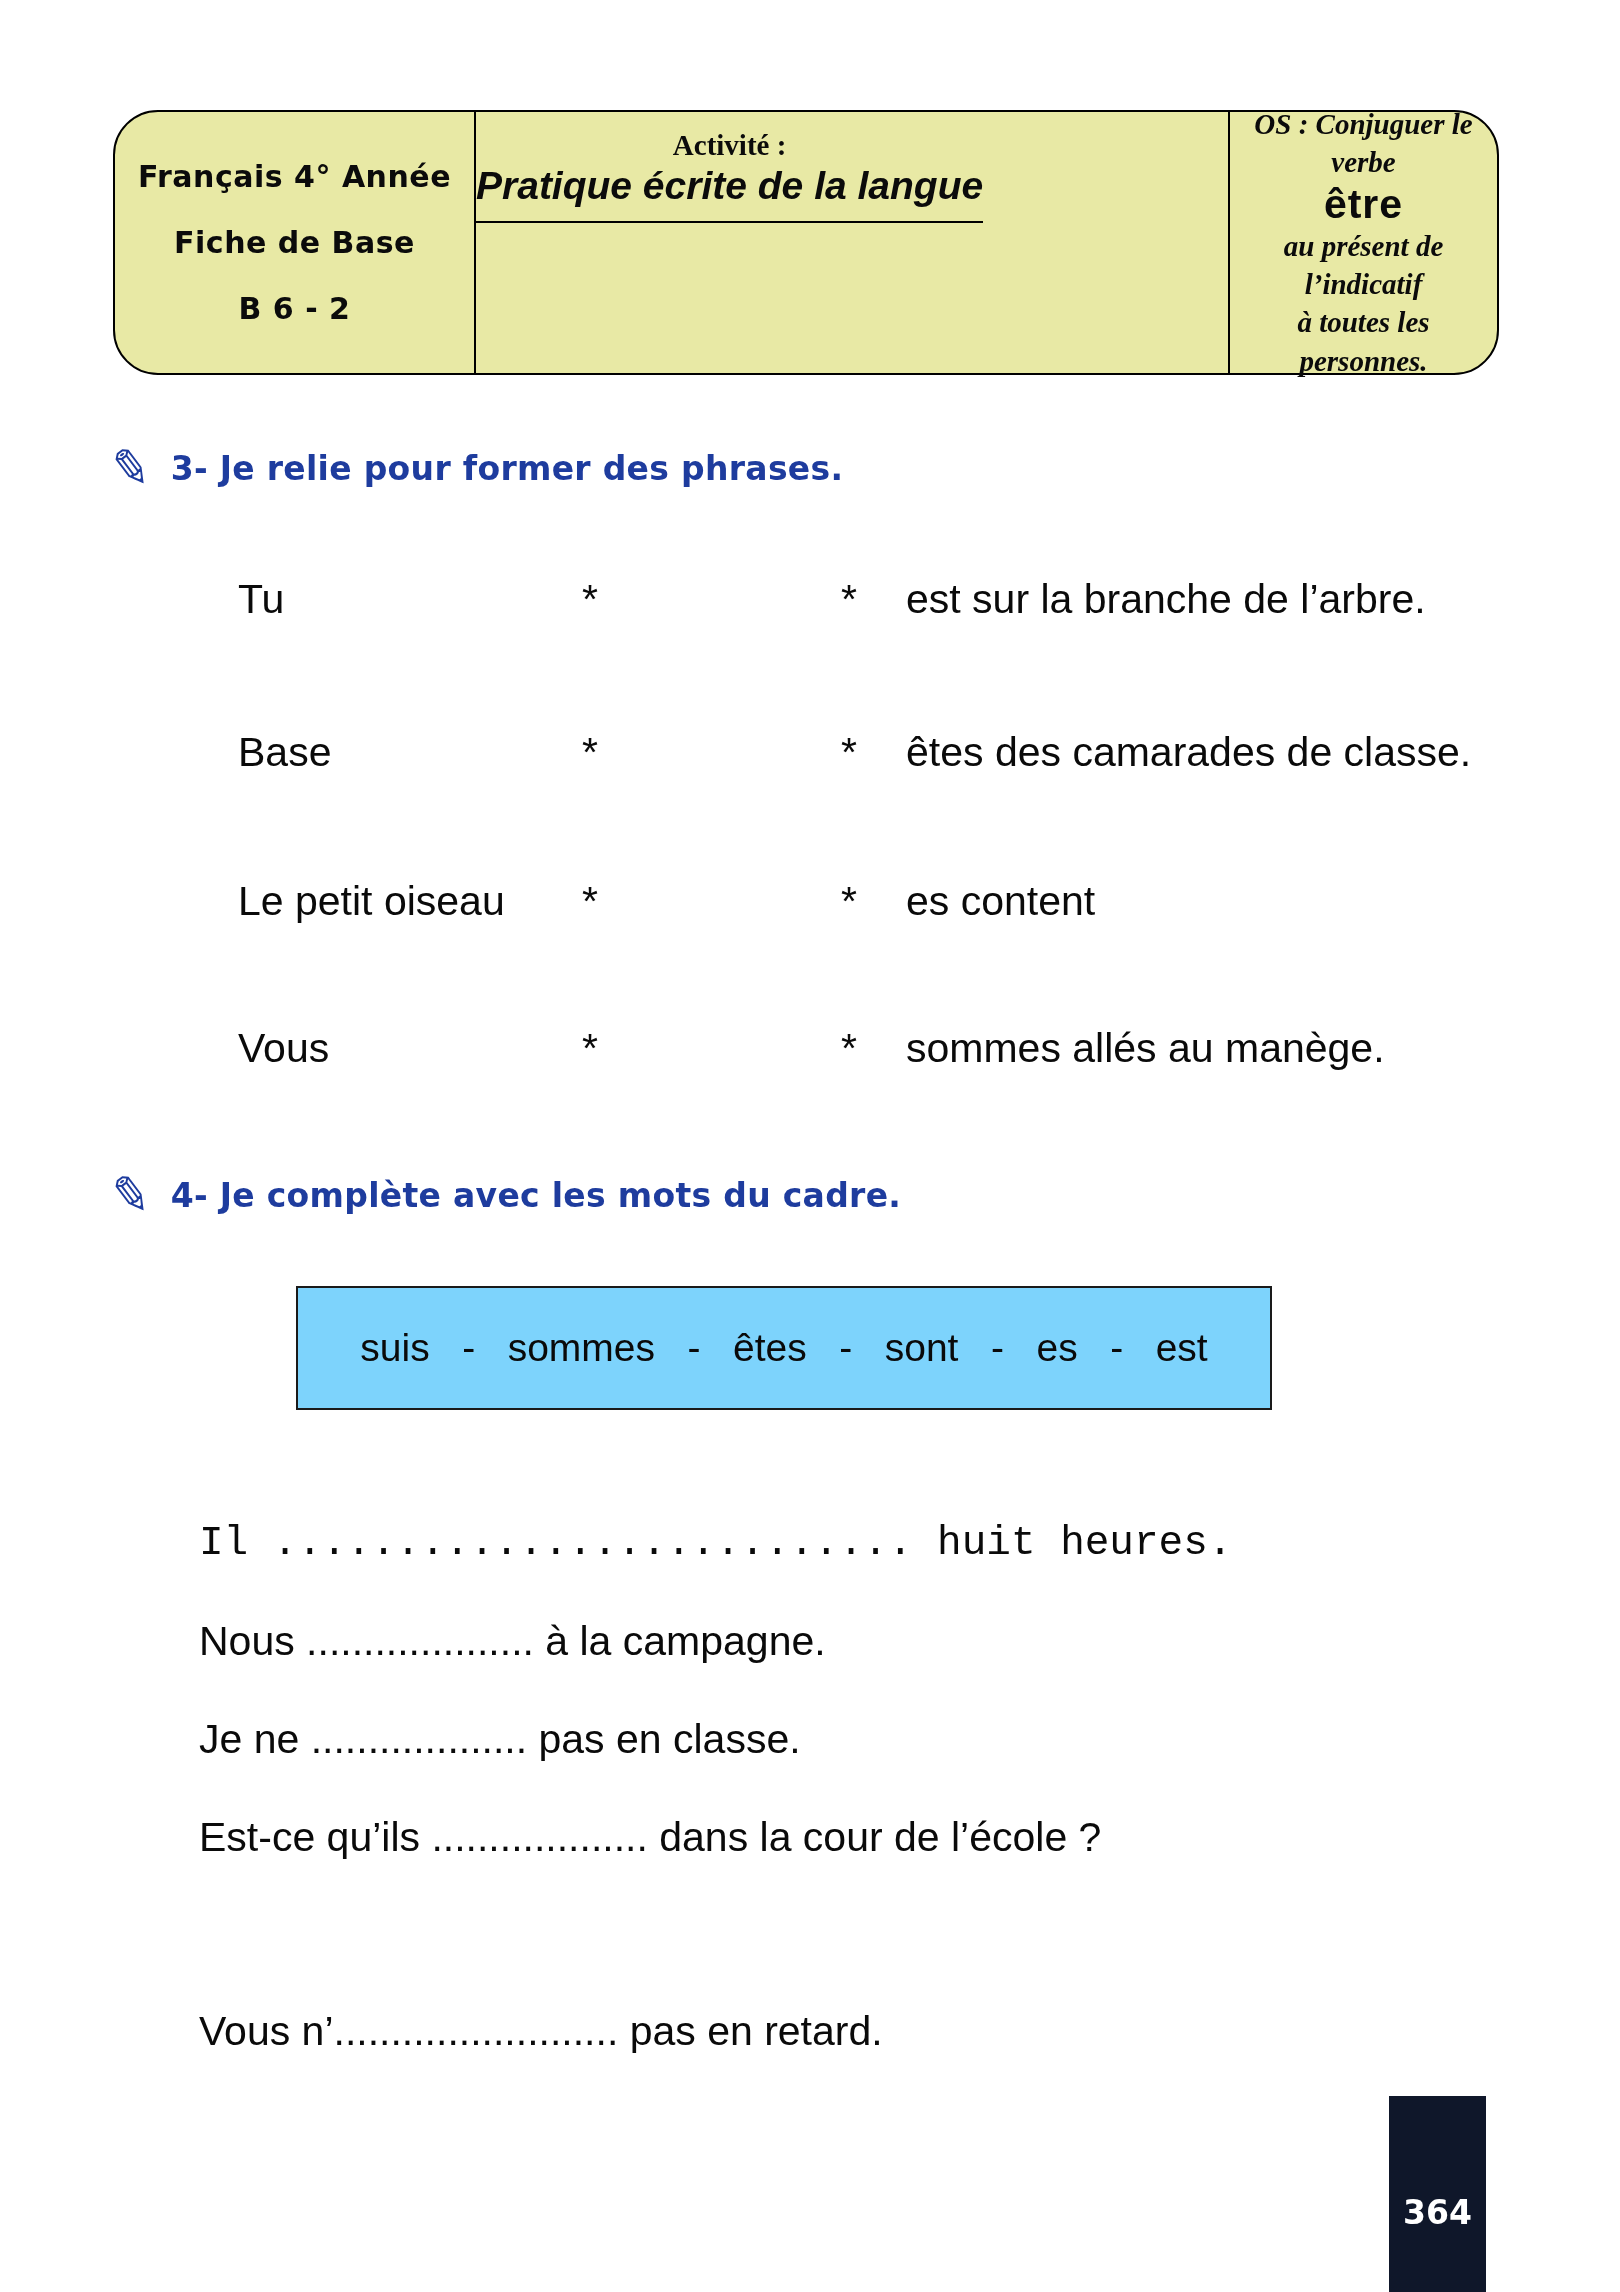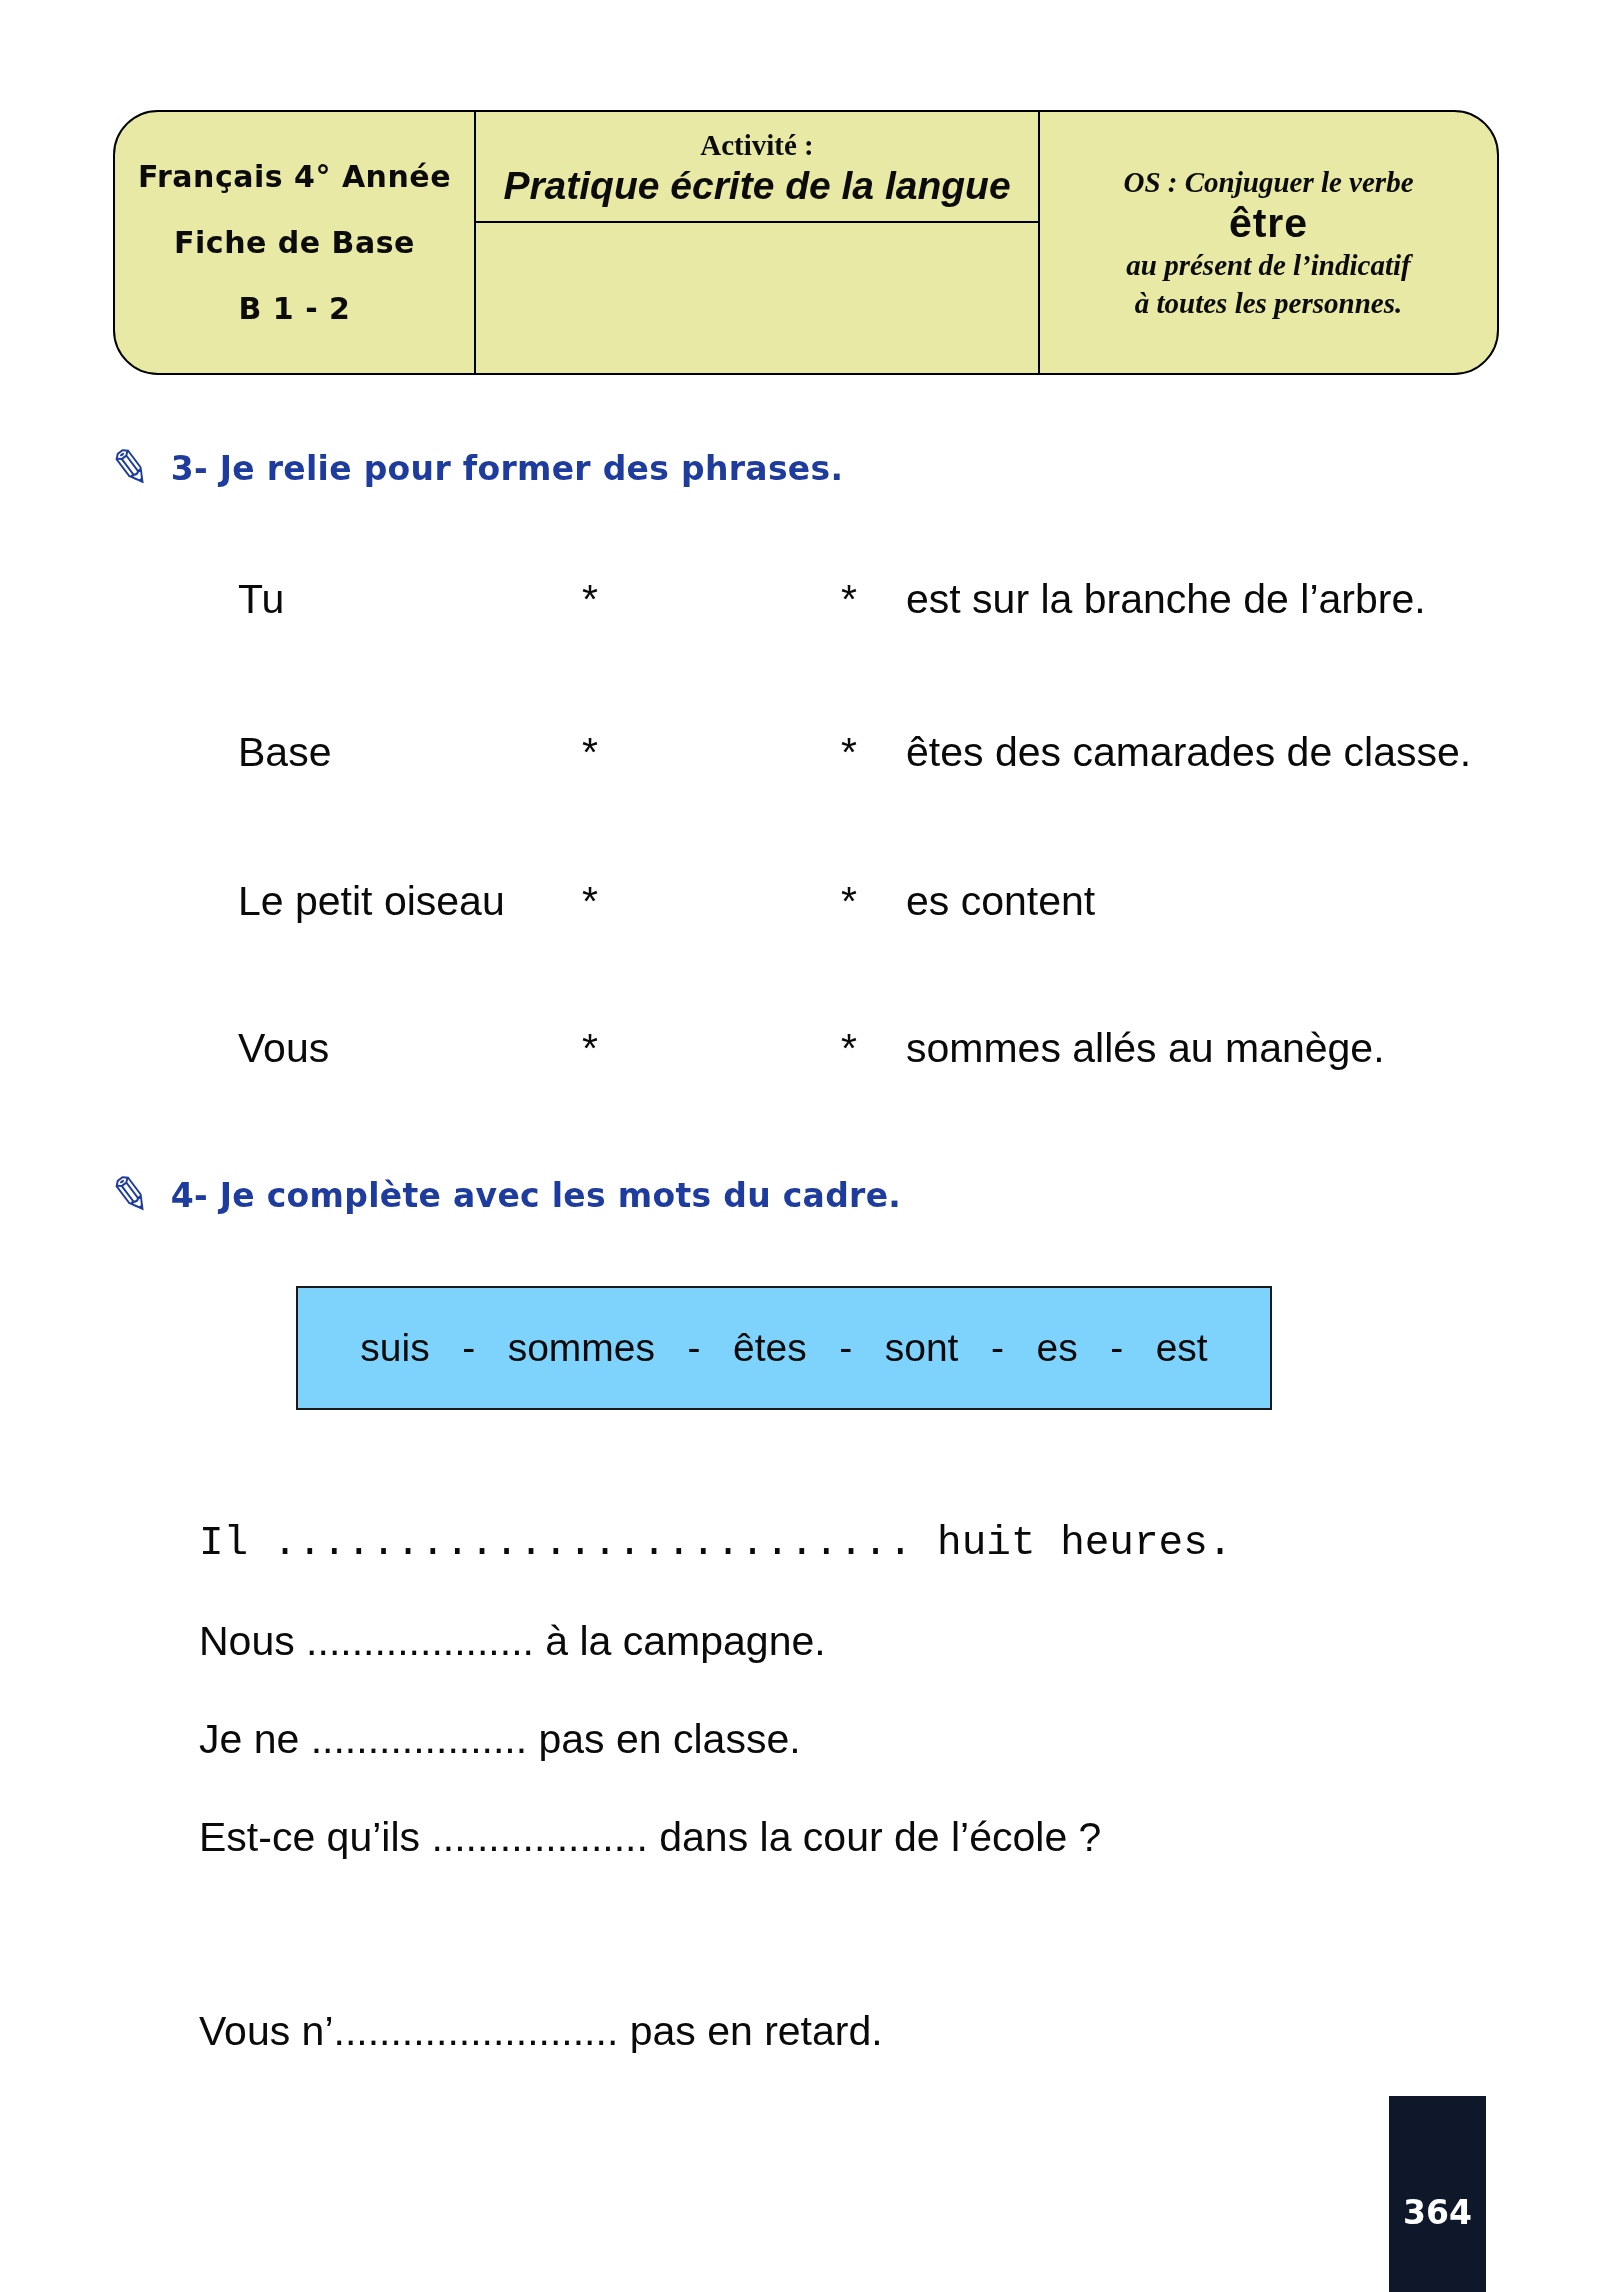--- a/index.html
+++ b/index.html
@@ -13,22 +13,22 @@
     background:#e8e9a5; display:flex;
   }
   .cell-left {
     width:361px; box-sizing:border-box; border-right:2.9px solid #000;
     display:flex; flex-direction:column; justify-content:space-evenly; align-items:center;
     padding:15.7px 3.9px; text-align:center;
     font-family:"DejaVu Sans", sans-serif; font-weight:bold; font-size:30px; color:#0b0b0b;
     letter-spacing:0.5px;
   }
   .cell-mid {
-    width:564px; box-sizing:border-box; border-right:2.9px solid #000;
-    display:flex; flex-direction:column;
+    width:754px; box-sizing:border-box; border-right:2.9px solid #000;
+    display:flex; flex-direction:row;
   }
   .mid-top {
     height:111px; box-sizing:border-box; border-bottom:2.9px solid #000;
     display:flex; flex-direction:column; align-items:center; justify-content:center; gap:2.9px;
     padding-top:3.9px;
   }
   .activity-label { font-family:"Liberation Serif", serif; font-weight:bold; font-size:29px; color:#0b0b0b; }
   .activity-title { font-family:"Liberation Sans", sans-serif; font-weight:bold; font-style:italic; font-size:39px; color:#0b0b0b; }
   .mid-bottom {
     flex:1; padding:9.8px 15.7px 0 15.7px;
@@ -89,21 +89,21 @@
 </style>
 </head>
 <body>
 
 <div id="canvas">
 
   <div class="header-table">
     <div class="cell-left">
       <div>Français 4° Année</div>
       <div>Fiche de Base</div>
-      <div>B 1 - 2</div>
+      <div>B 6 - 2</div>
     </div>
     <div class="cell-mid">
       <div class="mid-top">
         <div class="activity-label">Activité  :</div>
         <div class="activity-title">Pratique écrite de la langue</div>
       </div>
     </div>
     <div class="cell-right">
       <div class="os-line">OS : Conjuguer le verbe</div>
       <div class="os-verb">être</div>

